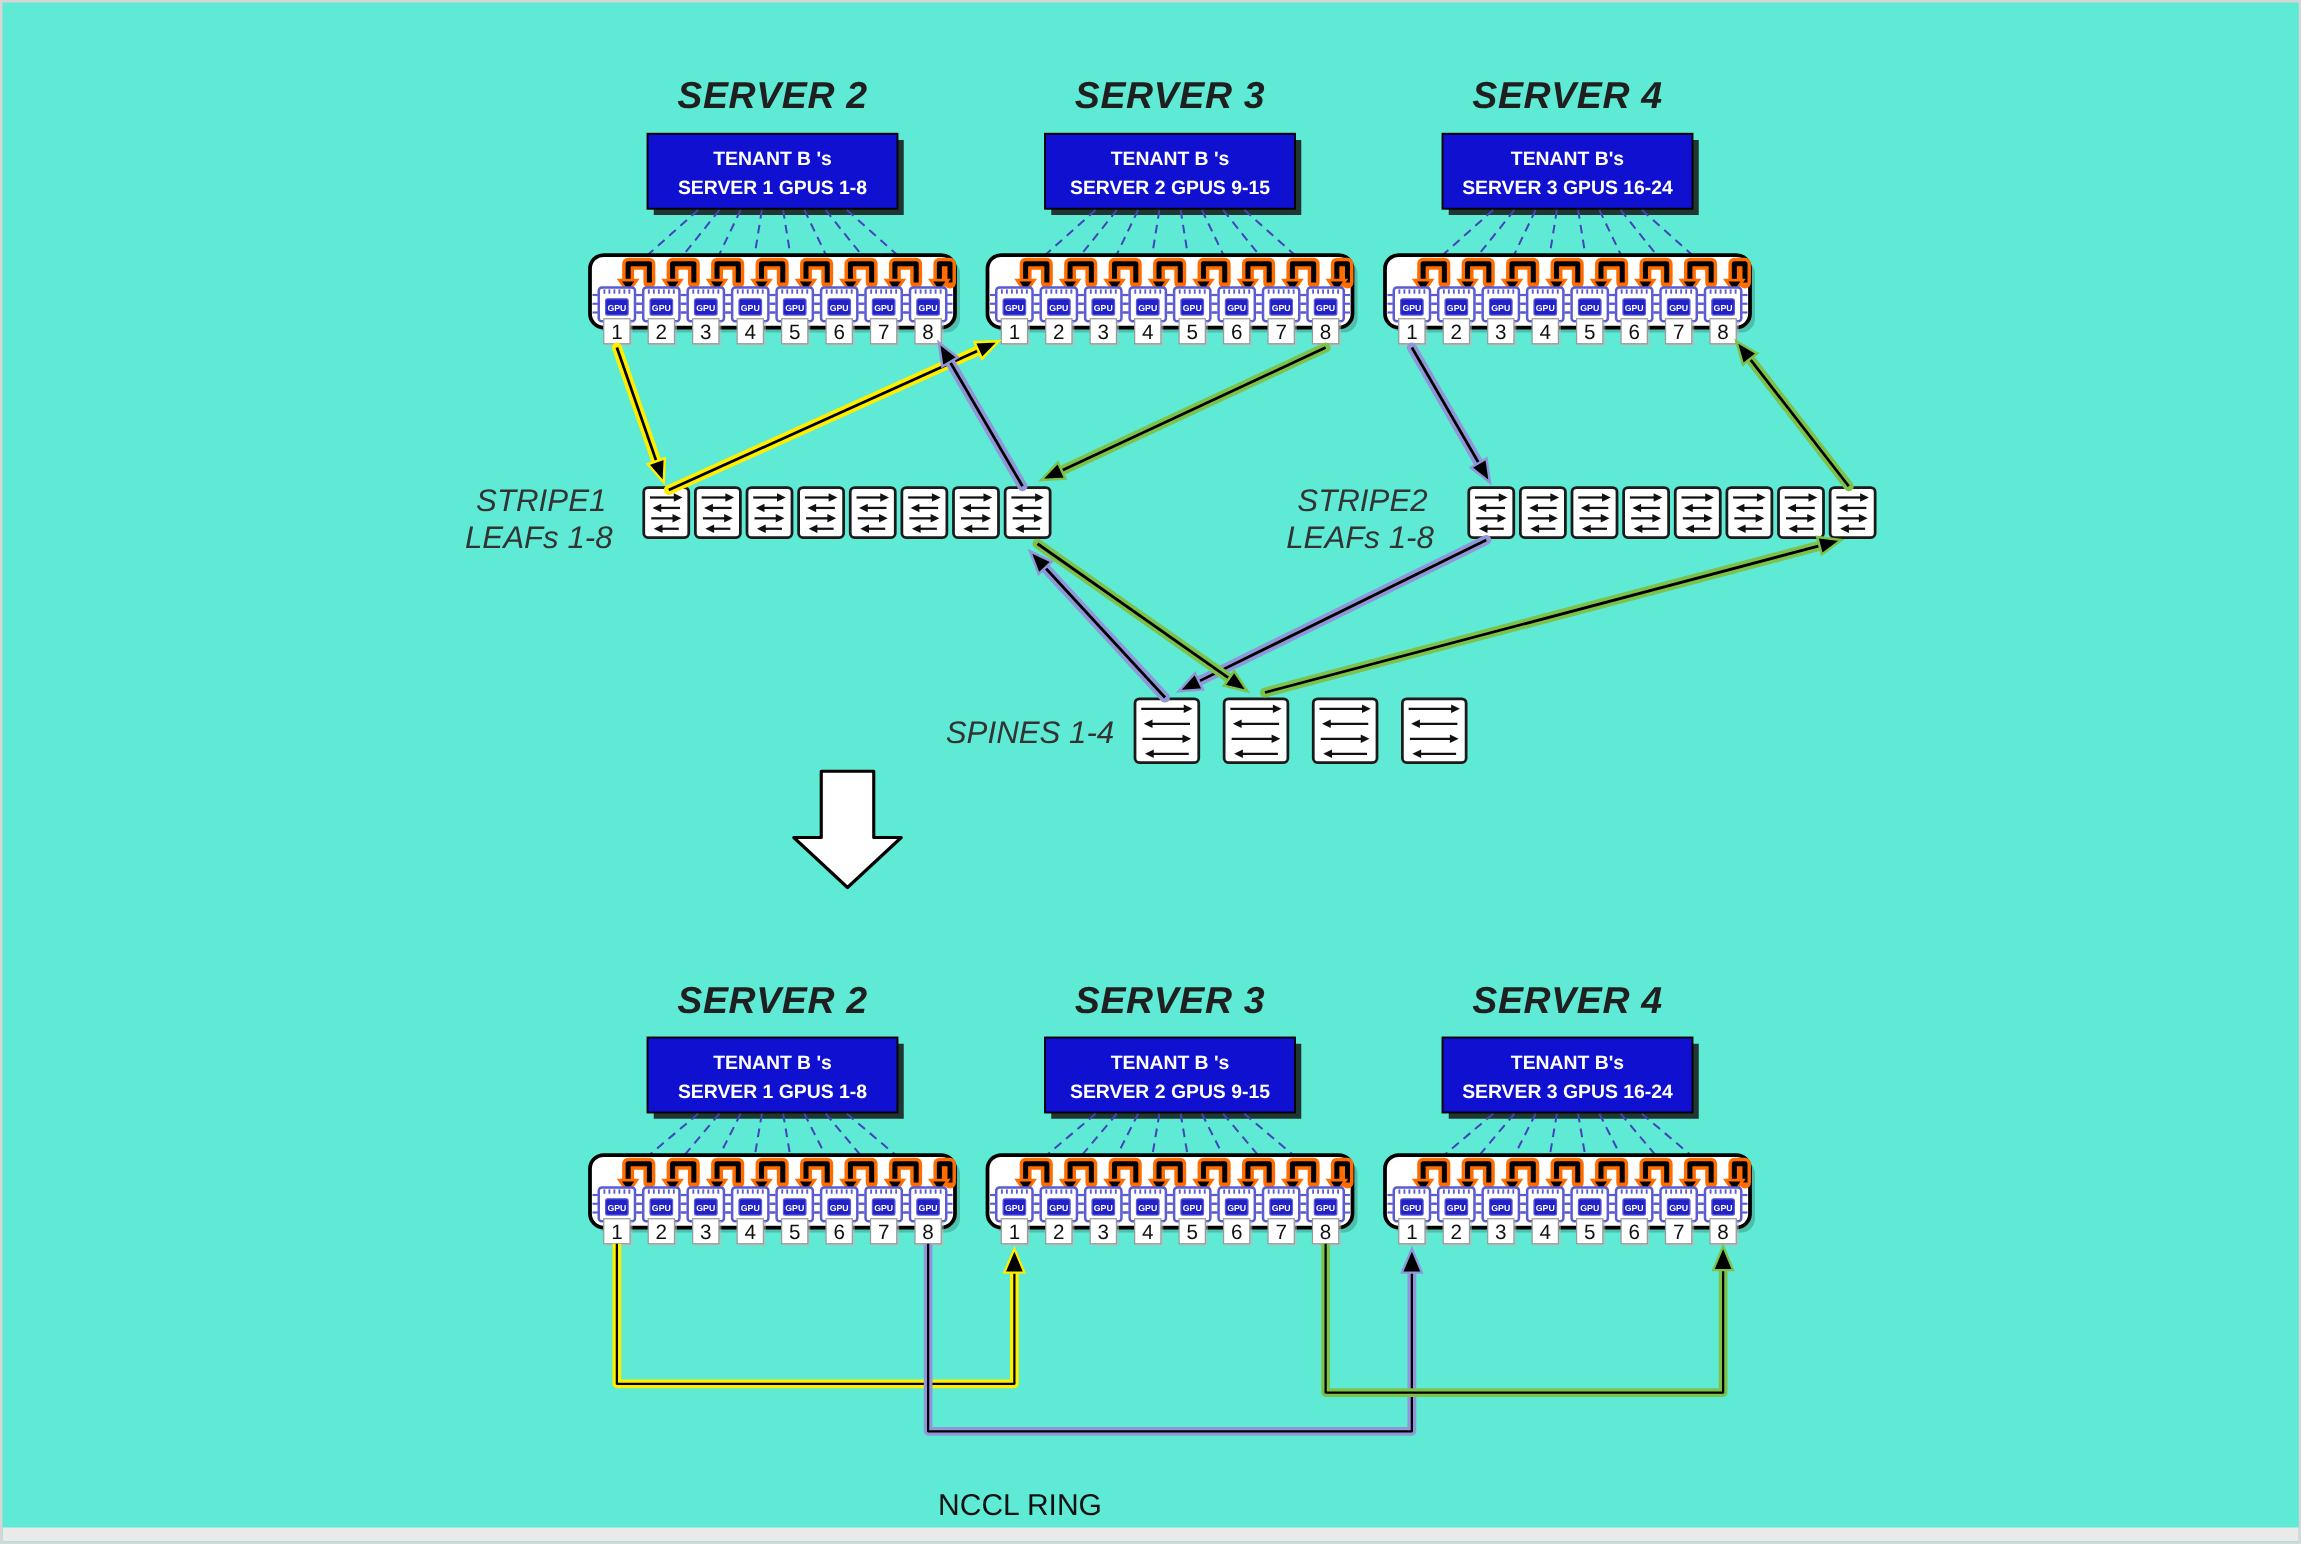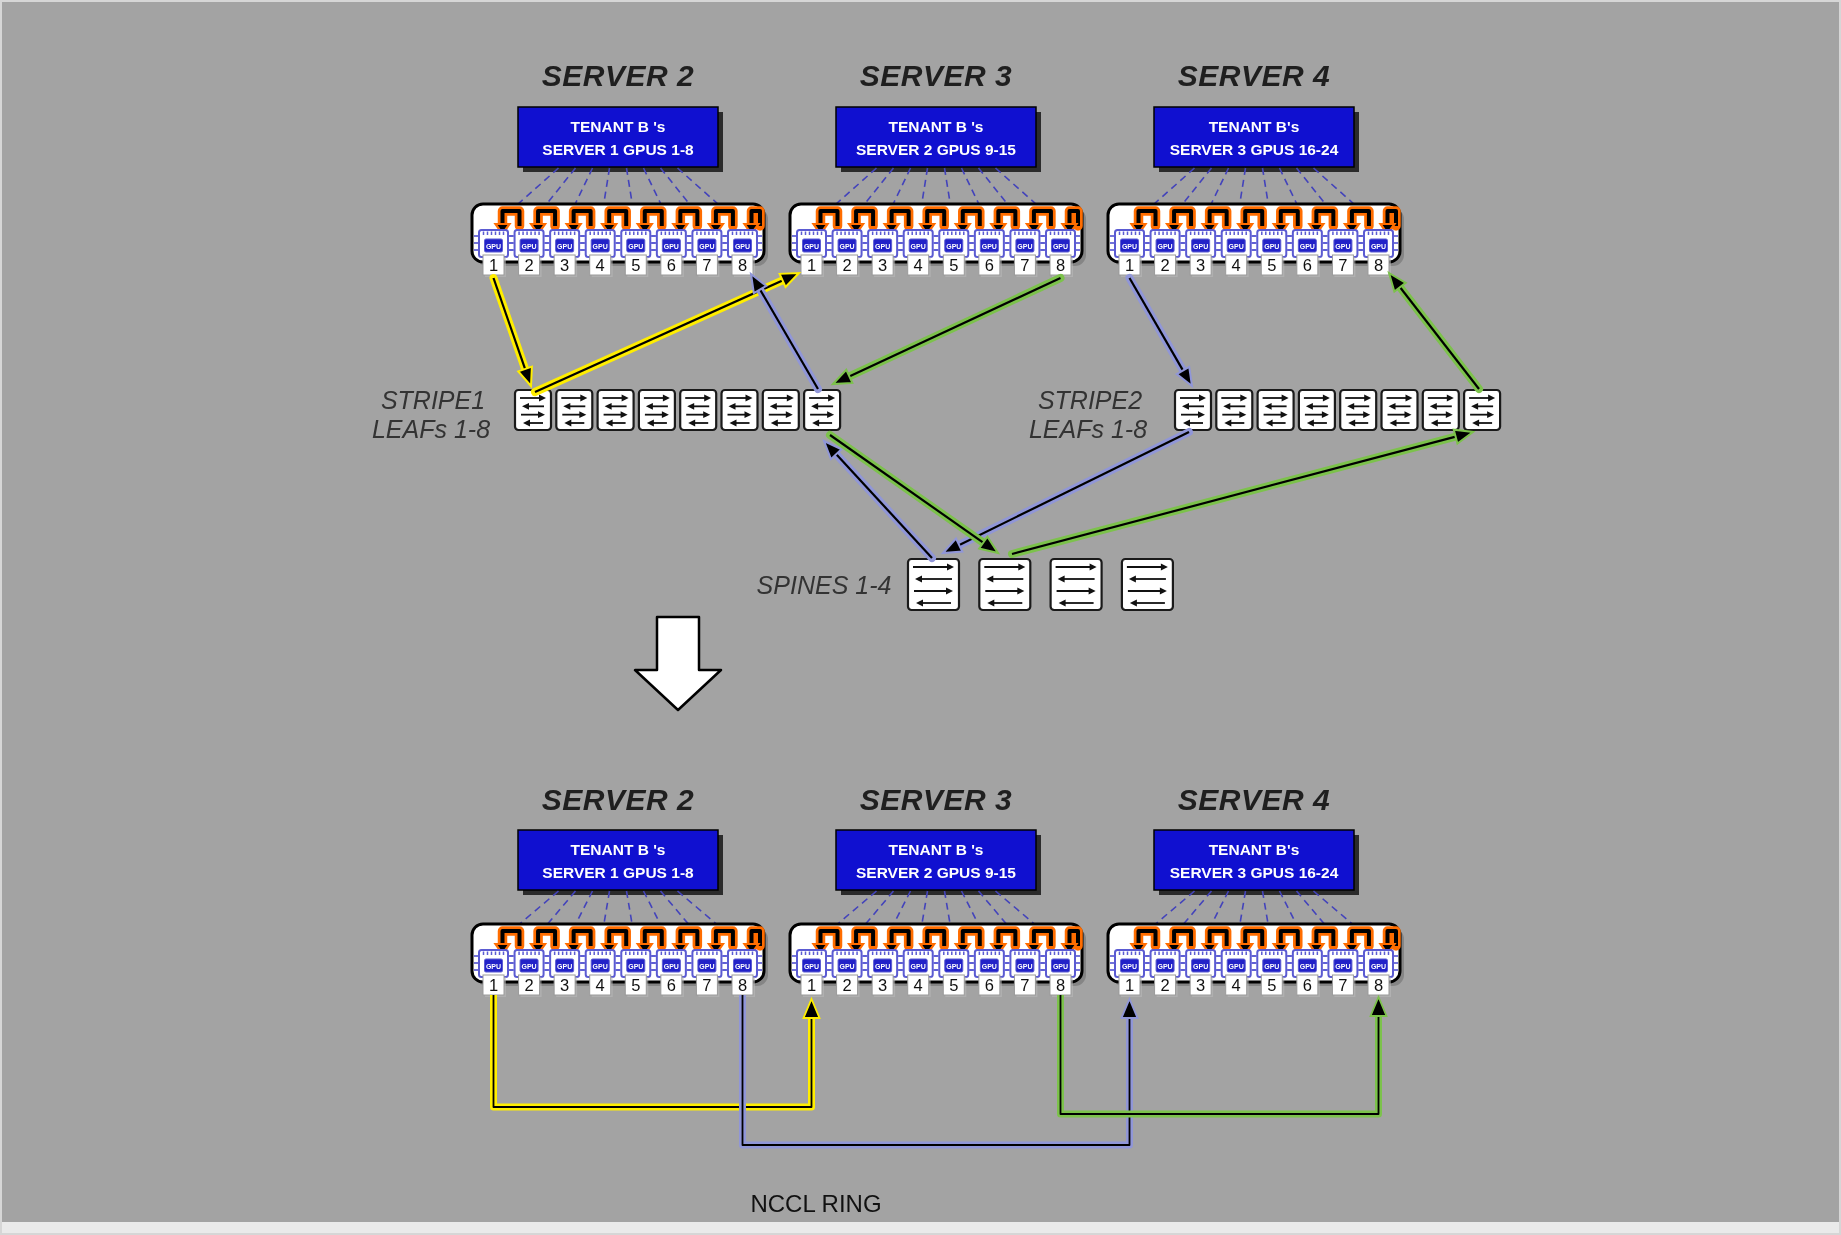--- a/index.html
+++ b/index.html
@@ -1,18 +1,18 @@
 <!DOCTYPE html>
 <html><head>
 <meta charset="utf-8">
 <style>
   html,body{margin:0;padding:0;background:#fff;}
   .frame{
     position:relative;width:1841px;height:1235px;box-sizing:border-box;
-    border:2px solid #d6d6d6;background:#a3a3a3;overflow:hidden;
+    border:2px solid #d6d6d6;background:#5eead4;overflow:hidden;
     font-family:"Liberation Sans", sans-serif;
   }
   .bottom-strip{position:absolute;left:0;right:0;bottom:0;height:11px;background:#eaeaea;}
   svg{position:absolute;left:0;top:0;}
   text{font-family:"Liberation Sans", sans-serif;}
 </style>
 </head>
 <body>
 
 <div class="frame">

